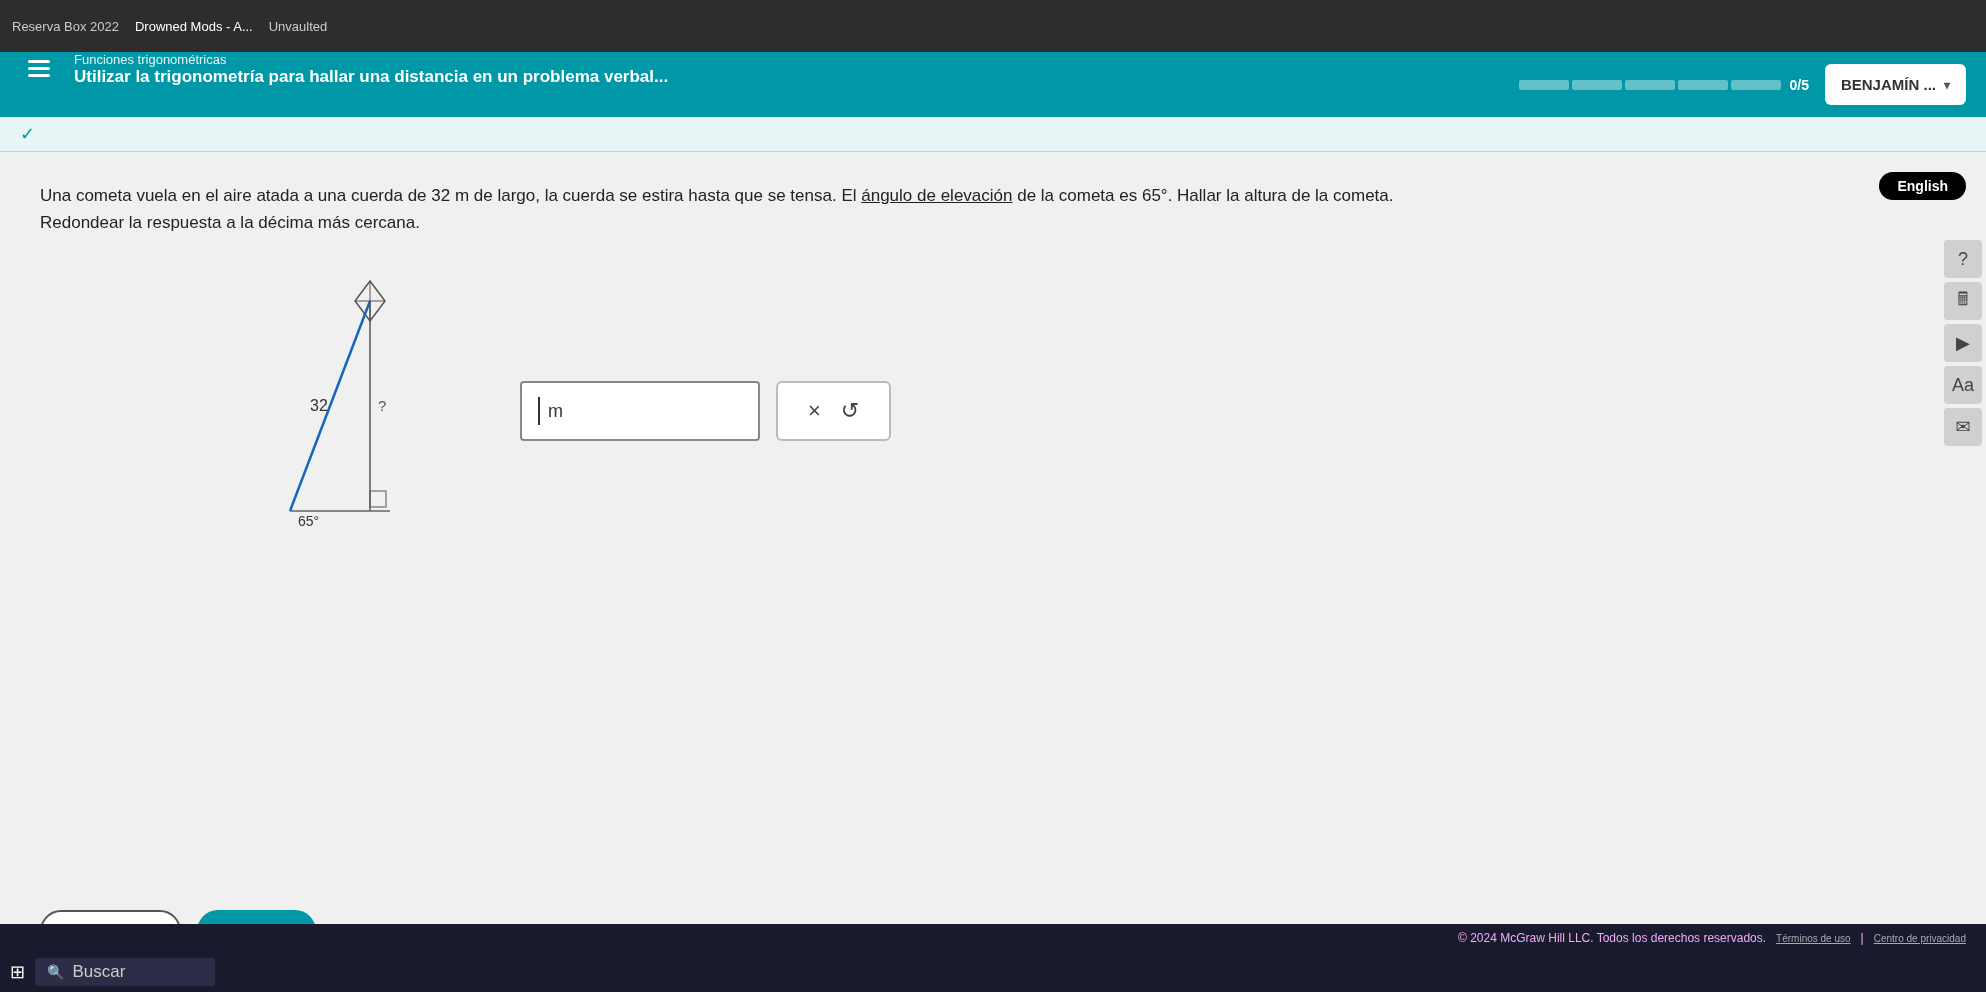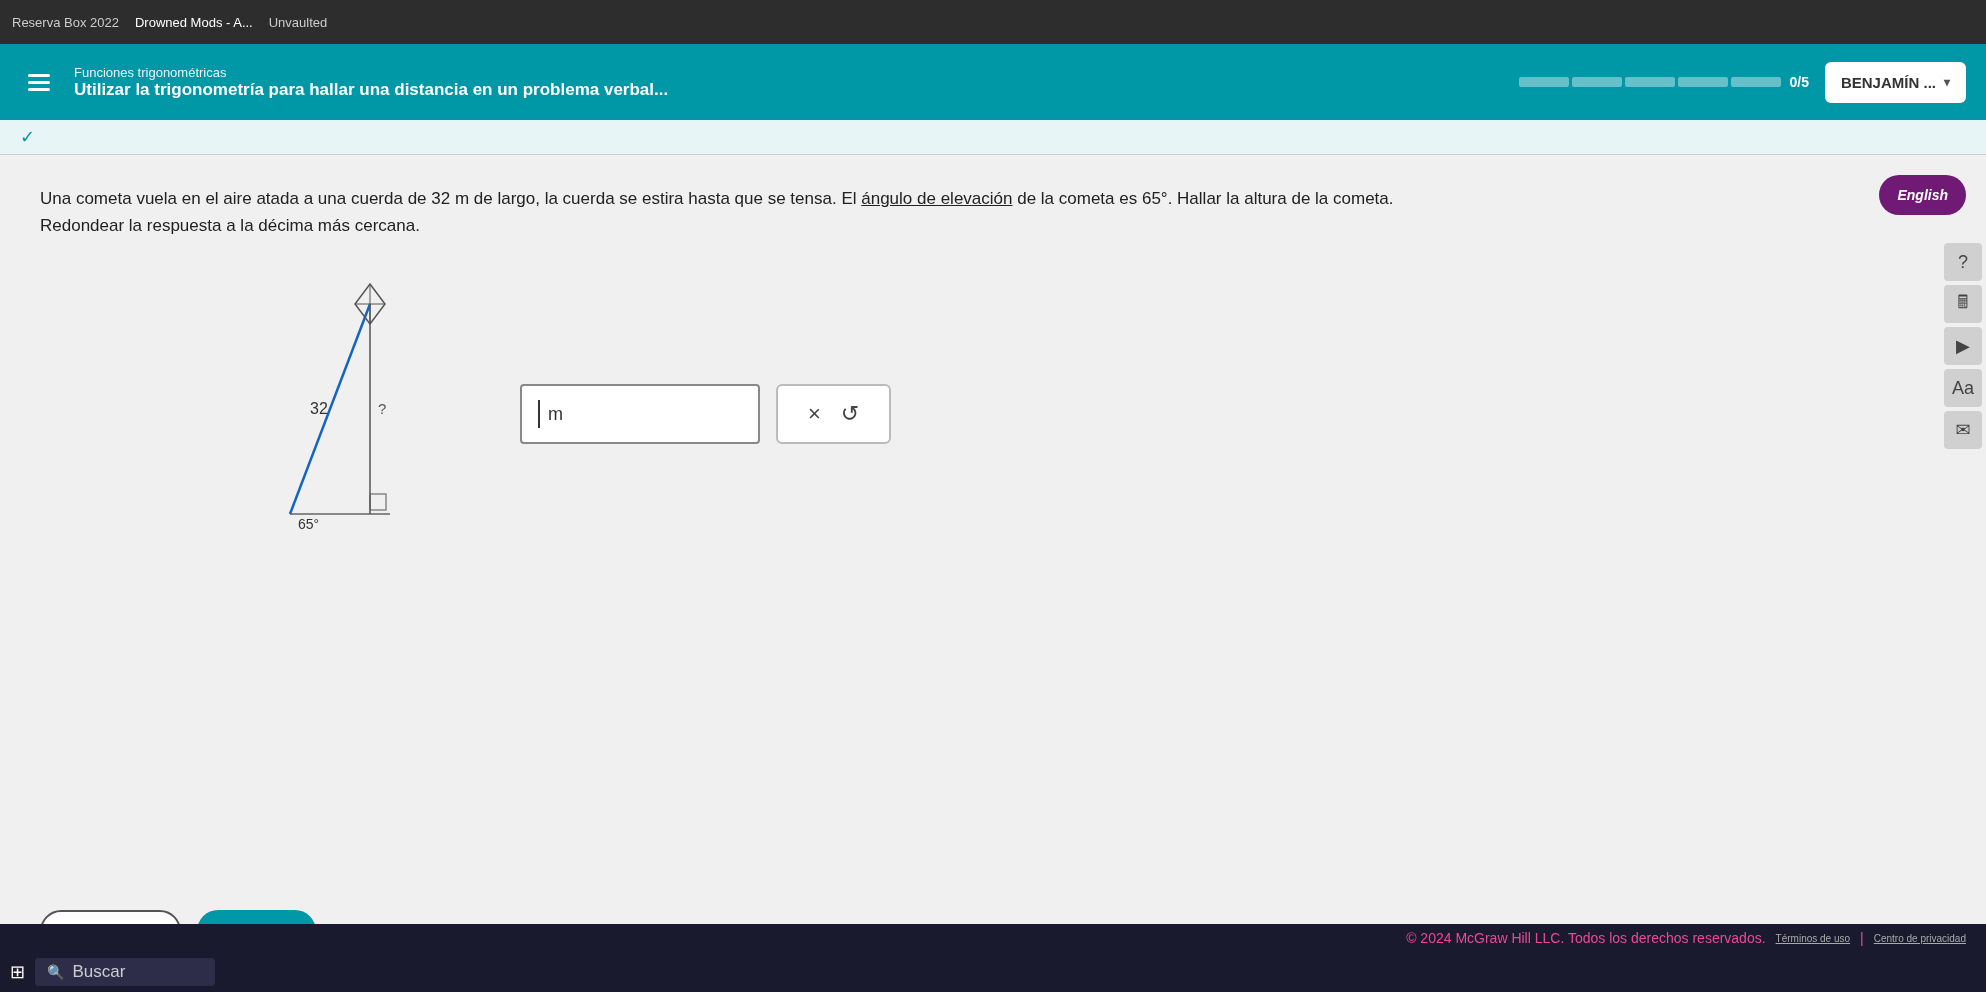--- a/index.html
+++ b/index.html
@@ -7,41 +7,40 @@
       font-family: Arial, sans-serif;
       background: #e8e8e8;
       width: 1986px;
       min-height: 992px;
       overflow-x: hidden;
     }
 
     
     .browser-bar {
       background: #2d2d2d;
-      height: 44px;
+      height: 52px;
       display: flex;
       align-items: center;
       padding: 0 12px;
       gap: 16px;
     }
     .browser-tab {
       color: #ccc;
       font-size: 13px;
       white-space: nowrap;
     }
     .browser-tab.active {
       color: #fff;
     }
 
     
     .app-header {
       background: #0097a7;
-      height: 76px;
-      display: flex;
-      align-items: center;
+      height: 65px;
+      display: flex;
       padding: 0 20px;
       gap: 16px;
     }
     .menu-icon-btn {
       background: none;
       border: none;
       cursor: pointer;
       display: flex;
       flex-direction: column;
       gap: 4px;
@@ -133,29 +132,28 @@
       min-height: 800px;
       padding: 30px 40px;
       position: relative;
     }
 
     
     .english-btn {
       position: absolute;
       top: 20px;
       right: 20px;
-      background: #701a75;
+      background: #000000;
       color: #fff;
       border: none;
       border-radius: 20px;
-      padding: 12px 18px;
+      padding: 6px 18px;
       font-size: 14px;
       font-weight: 600;
       cursor: pointer;
-      font-style: italic;
     }
 
     
     .sidebar-right {
       position: absolute;
       right: 0;
       top: 80px;
       display: flex;
       flex-direction: column;
       gap: 4px;
@@ -267,22 +265,22 @@
       background: #0097a7;
       border: none;
       border-radius: 25px;
       padding: 10px 28px;
       font-size: 16px;
       color: #fff;
       cursor: pointer;
       font-weight: 600;
     }
     .footer-text {
-      color: #ec4899;
-      font-size: 14px;
+      color: #f0abfc;
+      font-size: 12px;
     }
     .footer-link {
       color: #aaa;
       font-size: 10px;
       cursor: pointer;
       text-decoration: underline;
     }
 
     
     .taskbar {

